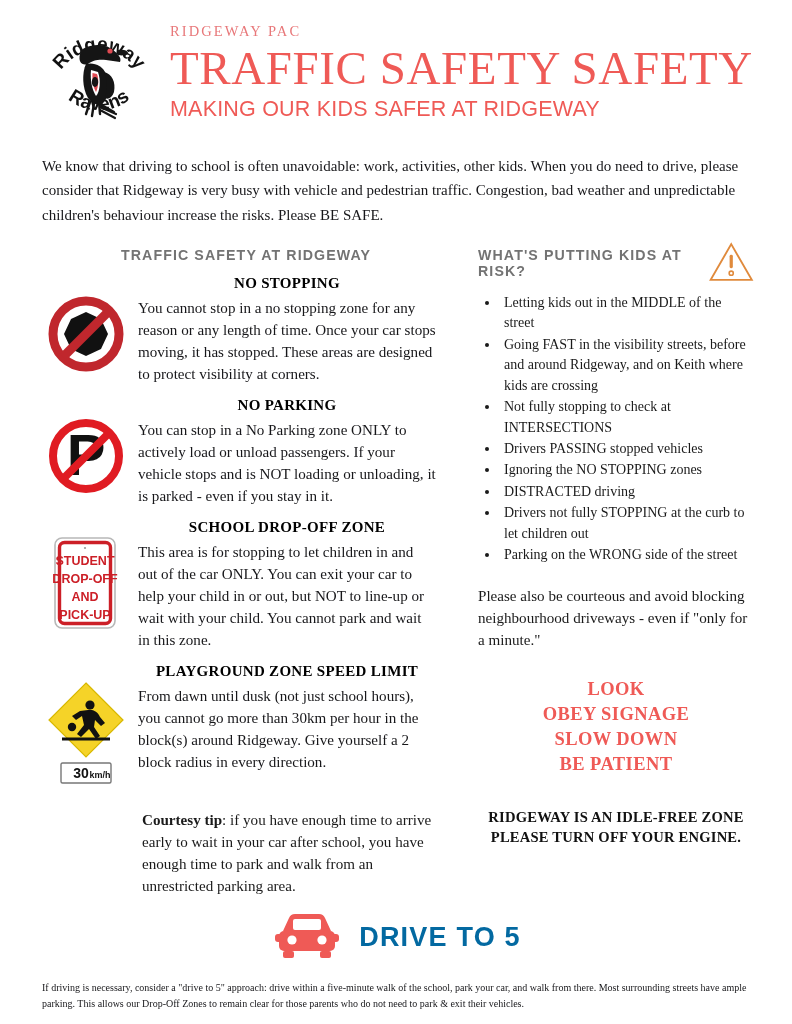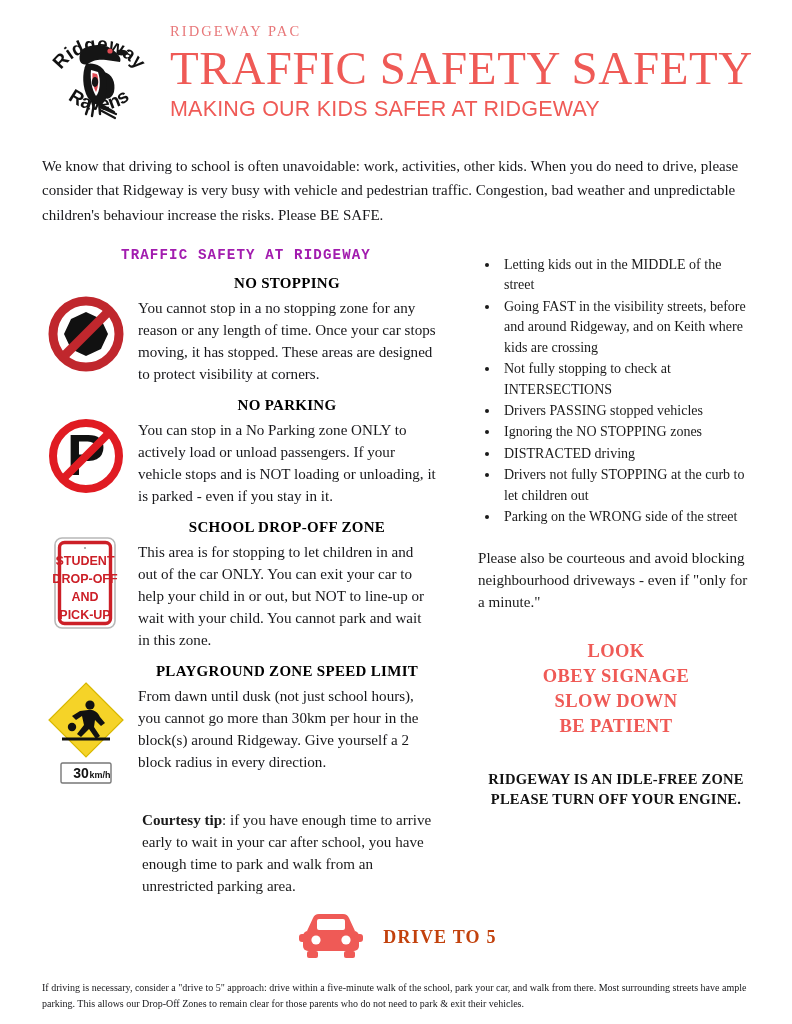--- a/index.html
+++ b/index.html
@@ -91,25 +91,25 @@
     flex: 0 0 406px;
     padding-right: 8px;
     box-sizing: border-box;
   }
   .col-right {
     flex: 1 1 auto;
     padding-left: 34px;
     box-sizing: border-box;
   }
   .col-head {
-    color: #a21caf;
+    color: #737373;
     font-weight: bold;
     font-size: 14.2px;
     letter-spacing: 1.1px;
-    font-family: Liberation Mono, monospace;
+    font-family: Liberation Sans, sans-serif;
   }
   .col-head-left { text-align: center; padding-left: 18px;}
   .col-head-right {
     display: flex;
     align-items: flex-start;
     justify-content: space-between;
   }
 
   
   .section {
@@ -187,25 +187,25 @@
 
   
   .drive5 {
     display: flex;
     align-items: center;
     justify-content: center;
     margin-top: 14px;
     gap: 16px;
   }
   .drive5-label {
-    color: #c2410c;
-    font-weight: bold;
-    font-size: 18px;
+    color: #0369a1;
+    font-weight: bold;
+    font-size: 27px;
     letter-spacing: 1.2px;
-    font-family: Liberation Serif, serif;
+    font-family: Liberation Sans, sans-serif;
   }
 
   
   .footer {
     font-size: 10px;
     line-height: 1.62;
     position: absolute;
     left: 38px;
     right: 40px;
     bottom: 12px;
@@ -328,20 +328,28 @@
           <div class="sec-text">From dawn until dusk (not just school hours), you cannot go more than 30km per hour in the block(s) around Ridgeway. Give yourself a 2 block radius in every direction.</div>
         </div>
       </div>
 
       <div class="tip">
         <b>Courtesy tip</b><span>: if you have enough time to arrive early to wait in your car after school, you have enough time to park and walk from an unrestricted parking area.</span>
       </div>
     </div>
 
     <div class="col-right">
+      <div class="col-head col-head-right">
+        <span>WHAT'S PUTTING KIDS AT RISK?</span>
+        <svg width="52" height="46" viewBox="0 0 52 46" style="margin-top:-8px;">
+          <polygon points="26,3 49,43 3,43" fill="none" stroke="#e08a3c" stroke-width="2.1"></polygon>
+          <rect x="24.2" y="15" width="3.6" height="15" rx="1.6" fill="#e08a3c"></rect>
+          <circle cx="26" cy="35.5" r="2.3" fill="none" stroke="#e08a3c" stroke-width="1.8"></circle>
+        </svg>
+      </div>
 
       <ul class="risk-list">
         <li>Letting kids out in the MIDDLE of the street</li>
         <li>Going FAST in the visibility streets, before and around Ridgeway, and on Keith where kids are crossing</li>
         <li>Not fully stopping to check at INTERSECTIONS</li>
         <li>Drivers PASSING stopped vehicles</li>
         <li>Ignoring the NO STOPPING zones</li>
         <li>DISTRACTED driving</li>
         <li>Drivers not fully STOPPING at the curb to let children out</li>
         <li>Parking on the WRONG side of the street</li>

